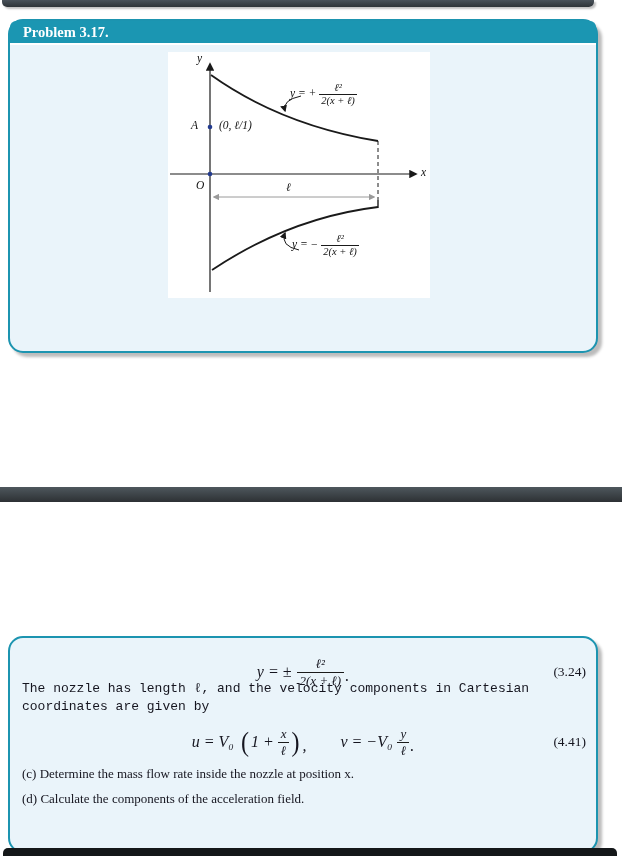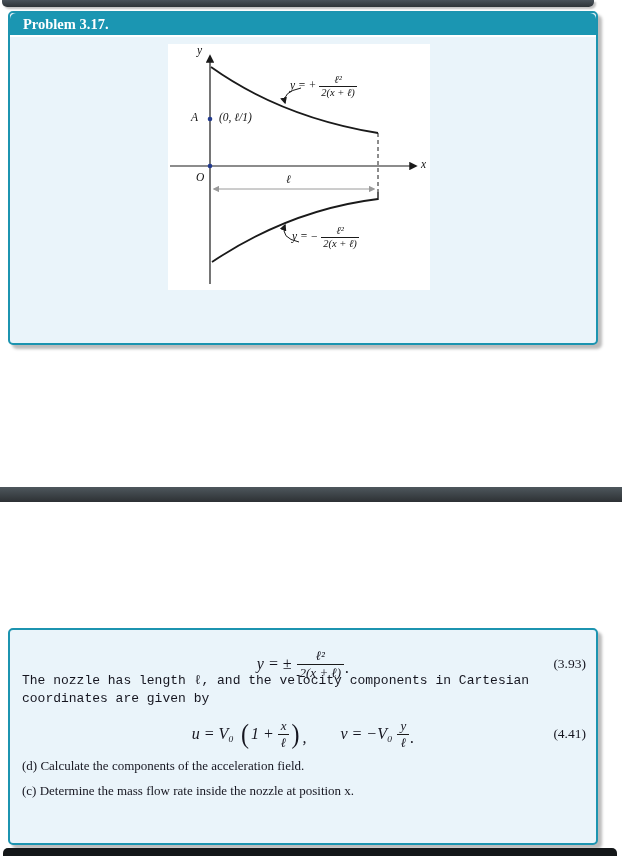--- a/index.html
+++ b/index.html
@@ -10,22 +10,22 @@
   .topbar{position:absolute;top:0;left:2px;width:592px;height:7px;
           background:linear-gradient(#49525a,#2e3438);
           border-radius:0 0 5px 5px;box-shadow:2px 2px 2px #c2c2c2;}
   .midbar{position:absolute;top:487px;left:0;width:622px;height:15px;
           background:linear-gradient(#4e575d,#2d3134);}
   .botbar{position:absolute;top:848px;left:3px;width:614px;height:8px;
           background:#141719;border-radius:5px 5px 0 0;}
 
   
   .card{position:absolute;left:8px;width:586px;background:#eaf4fa;
-        border:2px solid #1c94b0;border-radius:5px;
-        box-shadow:4px 4px 3px #bcbcbc;}
+        border:2px solid #1c94b0;border-radius:15px;
+        box-shadow:4px 4px 3px #bcbcbc;margin-top:8px;}
   #card1{top:11px;height:330px;}
   #card2{top:628px;height:213px;}
   .card-header{height:24px;background:#1b96b2;border-radius:6px 6px 0 0;
                border-bottom:2px solid #ffffff;
                color:#ffffff;font-weight:bold;font-size:14.5px;
                padding:3px 0 0 13px;box-sizing:border-box;}
 
   
   .fig{position:absolute;left:158px;top:31px;width:262px;height:246px;background:#ffffff;}
   .fig svg{position:absolute;left:0;top:0;}
@@ -130,21 +130,21 @@
 
   <div id="card2" class="card">
 
     <div id="eq324" class="eqrow">
       <span class="lead">y = ±</span>
       <span class="efrac">
           <span class="n">ℓ²</span>
           <span class="d">2(x + ℓ)</span>
         </span>
       <span class="trail">.</span>
-      <span class="eqtag">(3.93)</span>
+      <span class="eqtag">(3.24)</span>
     </div>
 
     <div class="para">The nozzle has length ℓ, and the velocity components in Cartesian coordinates are given by</div>
 
     <div id="eq325" class="eqrow">
       <span class="lead">u = V₀</span>
       <span class="bigp">(</span>
       <span style="margin-right:4px;">1 +</span>
       <span class="efrac">
           <span class="n">x</span>
@@ -156,20 +156,20 @@
       <span class="lead">v = −V₀</span>
       <span class="efrac">
           <span class="n">y</span>
           <span class="d">ℓ</span>
         </span>
       <span class="trail">.</span>
       <span class="eqtag">(4.41)</span>
     </div>
 
     <div class="qlist">
+      <div class="qline">(c) Determine the mass flow rate inside the nozzle at position x.</div>
       <div class="qline">(d) Calculate the components of the acceleration field.</div>
-      <div class="qline">(c) Determine the mass flow rate inside the nozzle at position x.</div>
     </div>
   </div>
 
   <div class="botbar"></div>
 
 </div>
 
 </body></html>

